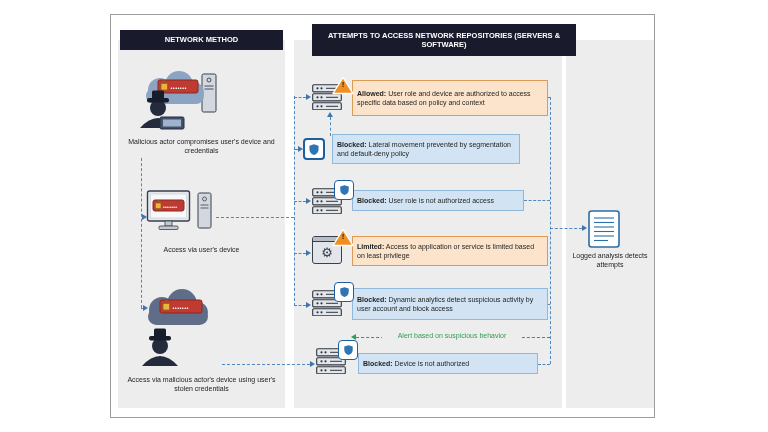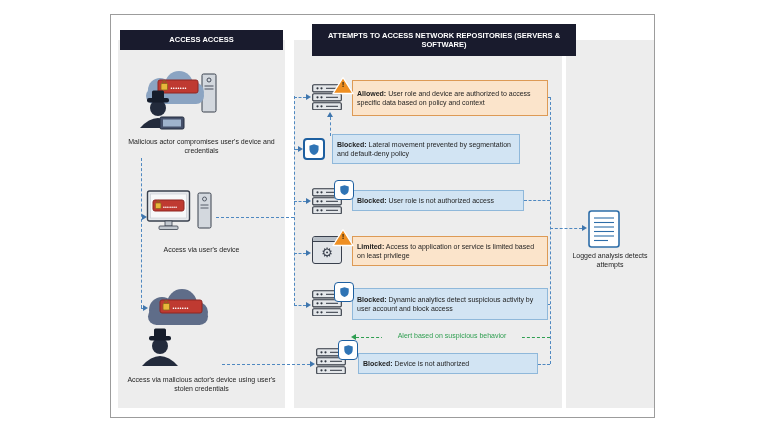--- a/index.html
+++ b/index.html
@@ -37,21 +37,21 @@
 <body>
 
 <div class="stage">
   <div class="frame"></div>
 
   <div class="panel" style="left:118px;width:167px"></div>
   <div class="panel" style="left:294px;width:268px"></div>
   <div class="panel" style="left:566px;width:88px"></div>
 
   <div class="colhead" style="left:120px;top:30px;width:163px;height:20px">
-    <span>ACCESS ACCESS</span>
+    <span>NETWORK METHOD</span>
   </div>
   <div class="colhead" style="left:312px;top:24px;width:264px;height:32px">
     <span>ATTEMPTS TO ACCESS NETWORK REPOSITORIES (SERVERS &amp; SOFTWARE)</span>
   </div>
 
   <div class="cv" style="left:141px;top:158px;height:150px"></div>
   <div class="ar ar-r" style="left:142px;top:214px"></div>
   <div class="ch" style="left:141px;top:308px;width:2px"></div>
   <div class="ar ar-r" style="left:143px;top:305px"></div>
 

